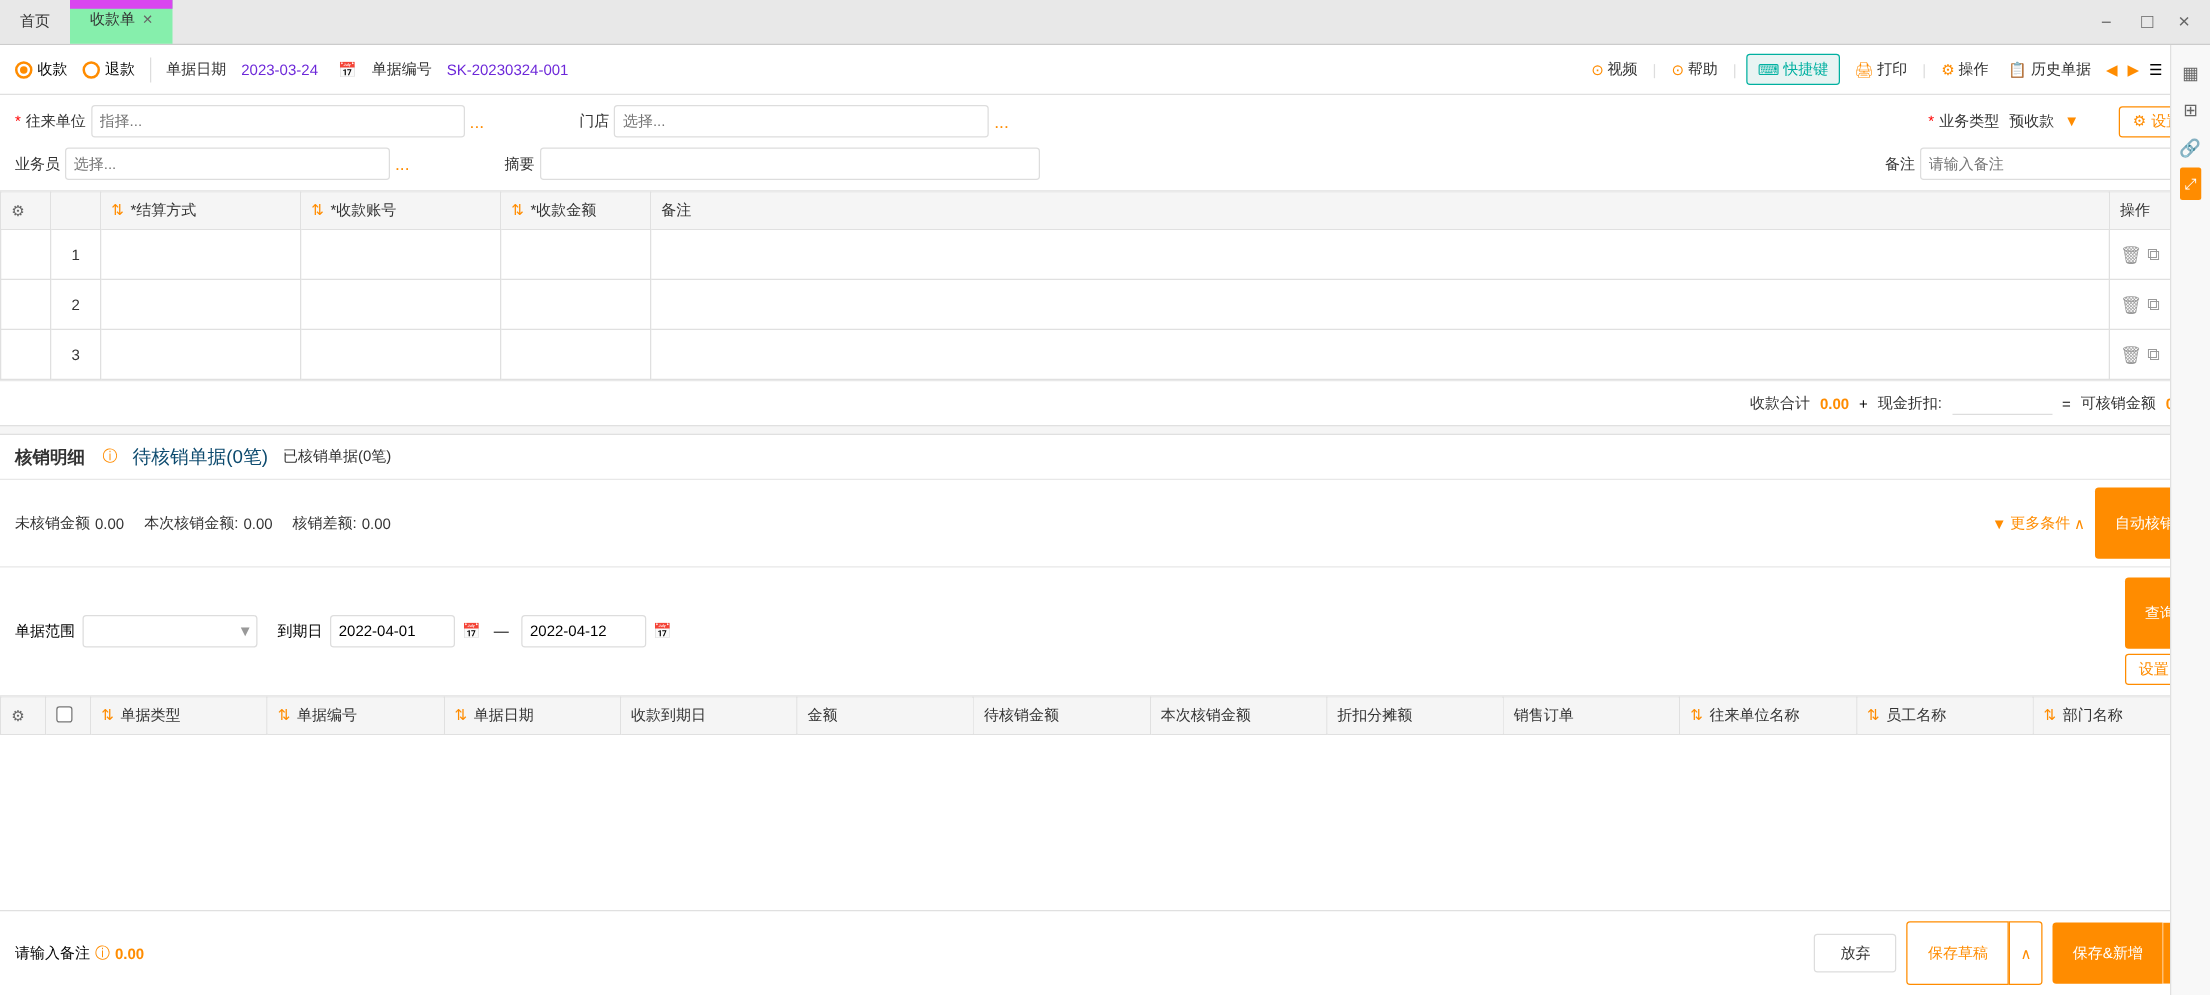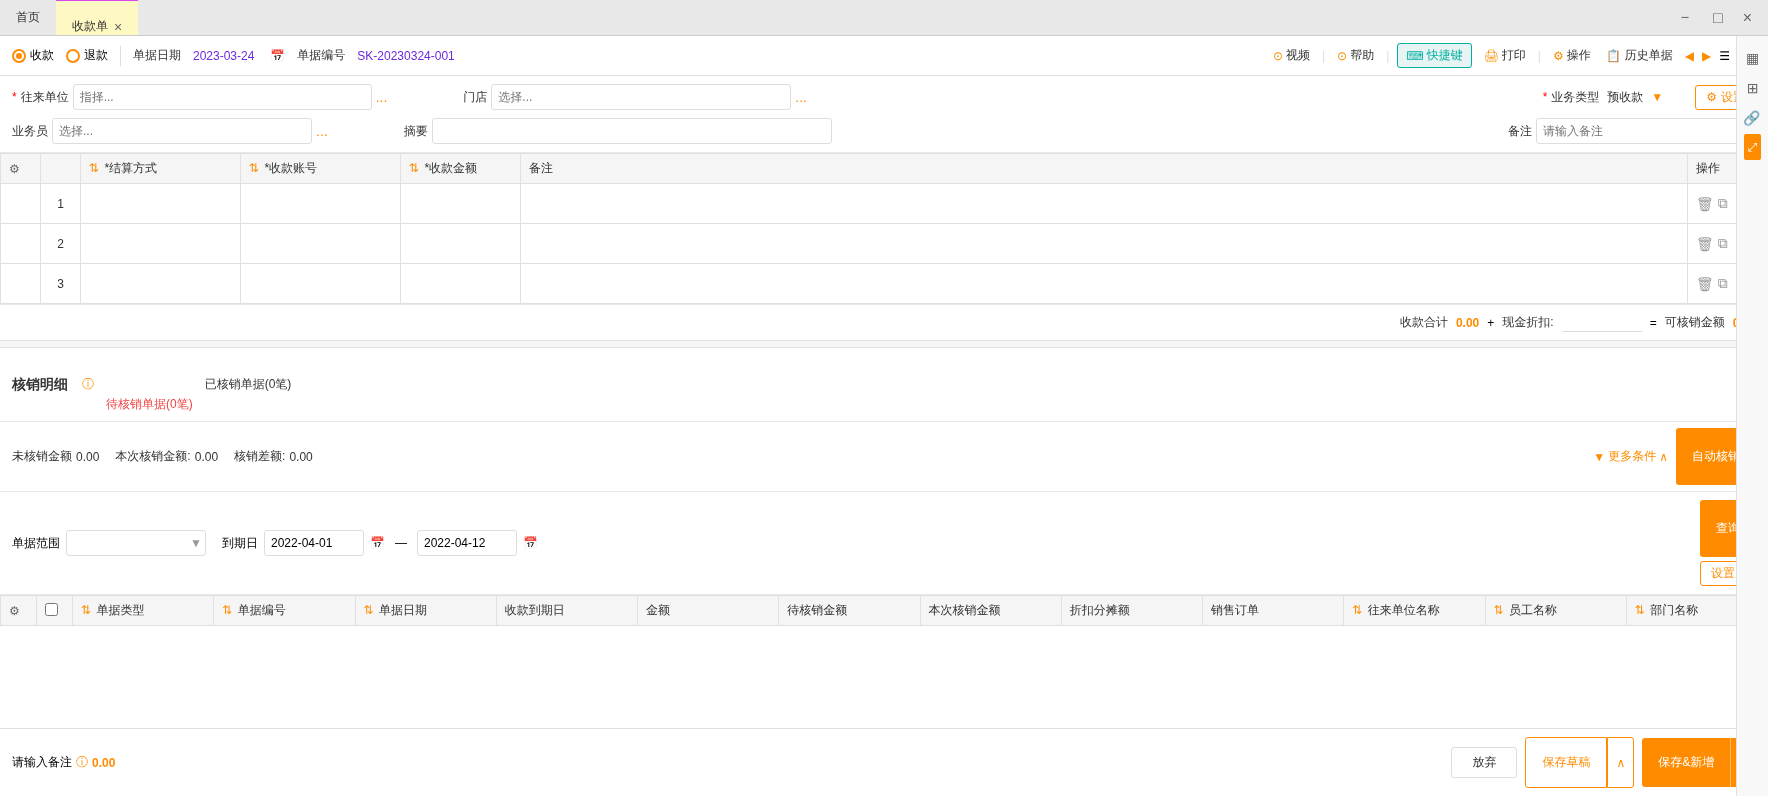--- a/index.html
+++ b/index.html
@@ -6,21 +6,21 @@
     body { background: #f0f0f0; width: 1768px; height: 796px; overflow: hidden; }
 
     
     .tab-bar {
       display: flex; align-items: center; background: #e8e8e8; height: 36px; border-bottom: 1px solid #ccc;
     }
     .tab-home {
       background: #e8e8e8; color: #333; padding: 0 16px; height: 100%; display: flex; align-items: center; cursor: pointer;
     }
     .tab-active {
-      background: #fef9c3; color: #333; padding: 0 16px; height: 100%; display: flex; align-items: flex-end; cursor: pointer; border-top: 1px solid #d946ef; position: relative;
+      background: #86efac; color: #333; padding: 0 16px; height: 100%; display: flex; align-items: flex-start; cursor: pointer; border-top: 7px solid #d946ef; position: relative;
     }
     .tab-close {
       margin-left: 6px; color: #666; cursor: pointer; font-size: 14px;
     }
     .tab-bar-right {
       margin-left: auto; display: flex; align-items: center; gap: 8px; padding-right: 10px;
     }
     .win-btn { color: #666; cursor: pointer; font-size: 16px; padding: 2px 6px; }
 
     
@@ -82,21 +82,21 @@
     .calc-input { border: none; border-bottom: 1px solid #ddd; width: 80px; padding: 2px; text-align: right; outline: none; }
 
     
     .section-divider { background: #f5f5f5; height: 8px; border-top: 1px solid #e0e0e0; border-bottom: 1px solid #e0e0e0; }
 
     
     .verify-section { flex: 1; display: flex; flex-direction: column; overflow: hidden; }
     .verify-header { padding: 8px 12px; display: flex; align-items: center; gap: 12px; border-bottom: 1px solid #e8e8e8; }
     .verify-title { font-size: 14px; font-weight: bold; color: #333; }
     .info-icon { color: #ff8c00; cursor: pointer; margin-left: 2px; }
-    .tab-link { color: #ef4444; cursor: pointer; font-size: 12px; margin-top: 40px; }
+    .tab-link { color: #0c4a6e; cursor: pointer; font-size: 15px; }
     .tab-link-inactive { color: #333; cursor: pointer; font-size: 12px; }
 
     .verify-stats { padding: 6px 12px; display: flex; align-items: center; gap: 16px; border-bottom: 1px solid #e8e8e8; }
     .stat-item { display: flex; align-items: center; gap: 4px; }
     .stat-label { color: #333; }
     .stat-value { color: #333; }
     .verify-actions { margin-left: auto; display: flex; align-items: center; gap: 8px; }
     .filter-btn { color: #ff8c00; cursor: pointer; display: flex; align-items: center; gap: 3px; }
     .btn-primary-orange { background: #ff8c00; color: #fff; border: none; padding: 20px 16px; border-radius: 3px; cursor: pointer; }
 

